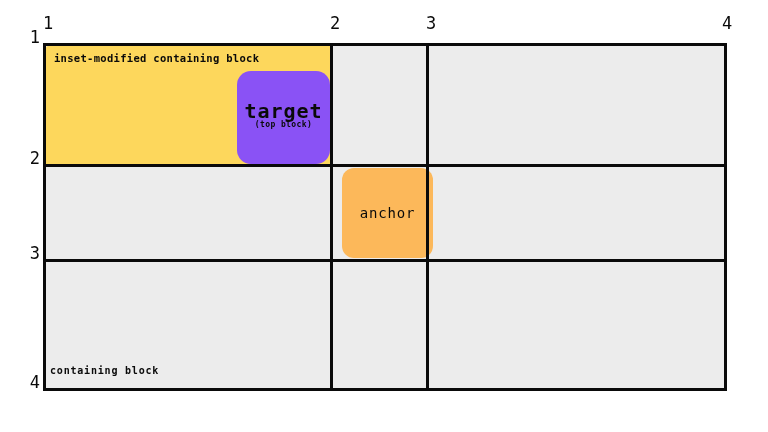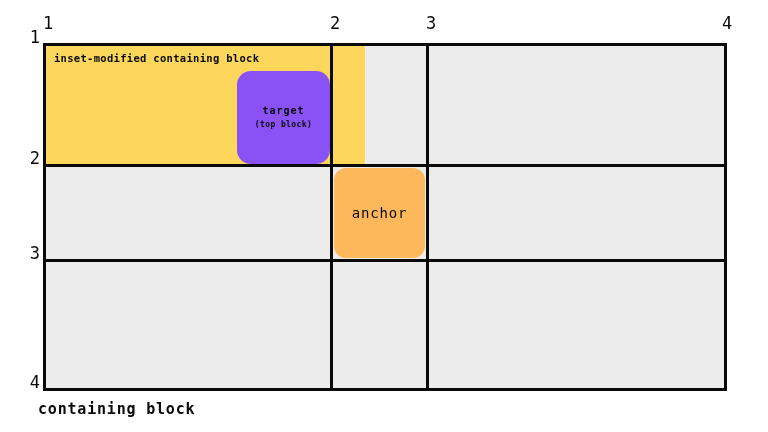--- a/index.html
+++ b/index.html
@@ -27,33 +27,33 @@
   .vline{position:absolute;top:43px;width:3px;height:348px;background:#0a0a0a;z-index:6;}
   .hline{position:absolute;left:43px;width:684px;height:3px;background:#0a0a0a;z-index:6;}
   .vline.v2{left:330px;} .vline.v3{left:426px;}
   .hline.h2{top:164px;} .hline.h3{top:259px;}
   
   .target{
     position:absolute;left:237px;top:71px;width:93px;height:93px;
     border-radius:14px;z-index:4;
     display:flex;flex-direction:column;align-items:center;justify-content:center;
   }
-  .target-label{font-size:10px;font-weight:bold;letter-spacing:1px;line-height:16px;margin-top:-3px;}
+  .target-label{font-size:20px;font-weight:bold;letter-spacing:1px;line-height:16px;margin-top:-3px;}
   .target-sublabel{font-size:8px;font-weight:bold;letter-spacing:0.4px;line-height:11px;}
   
   .anchor{
-    position:absolute;left:334px;top:168px;width:91px;height:90px;
+    position:absolute;left:342px;top:168px;width:91px;height:90px;
     border-radius:12px;z-index:4;
     display:flex;align-items:center;justify-content:center;
   }
   .anchor-label{font-size:14px;letter-spacing:0.8px;}
   
   .cb-label{
-    position:absolute;left:38px;top:363px;z-index:3;
-    font-size:15px;font-weight:bold;letter-spacing:0.8px;line-height:16px;white-space:nowrap;margin-top:38px;
+    position:absolute;left:50px;top:363px;z-index:3;
+    font-size:10px;font-weight:bold;letter-spacing:0.8px;line-height:16px;white-space:nowrap;
   }
   
   .col-label{position:absolute;top:13px;font-size:17px;line-height:20px;}
   .col-label.c1{left:43px;} .col-label.c2{left:330px;}
   .col-label.c3{left:426px;} .col-label.c4{left:722px;}
   .row-label{position:absolute;left:10px;width:30px;text-align:right;font-size:17px;line-height:20px;}
   .row-label.r1{top:27px;} .row-label.r2{top:148px;}
   .row-label.r3{top:243px;} .row-label.r4{top:372px;}
 </style>
 </head>
@@ -66,21 +66,21 @@
   <div class="col-label c3">3</div>
   <div class="col-label c4">4</div>
 
   <div class="row-label r1">1</div>
   <div class="row-label r2">2</div>
   <div class="row-label r3">3</div>
   <div class="row-label r4">4</div>
 
   <div class="grid-outer"></div>
 
-  <div class="imcb" style="background: rgb(253, 215, 92); padding-left: 32px;">
+  <div class="imcb" style="background: rgb(253, 215, 92);">
     <span class="imcb-label">inset-modified containing block</span>
   </div>
 
   <div class="target" style="background: rgb(138, 82, 245);">
     <div class="target-label">target</div>
     <div class="target-sublabel">(top block)</div>
   </div>
 
   <div class="anchor" style="background: rgb(252, 184, 90);">
     <span class="anchor-label">anchor</span>

